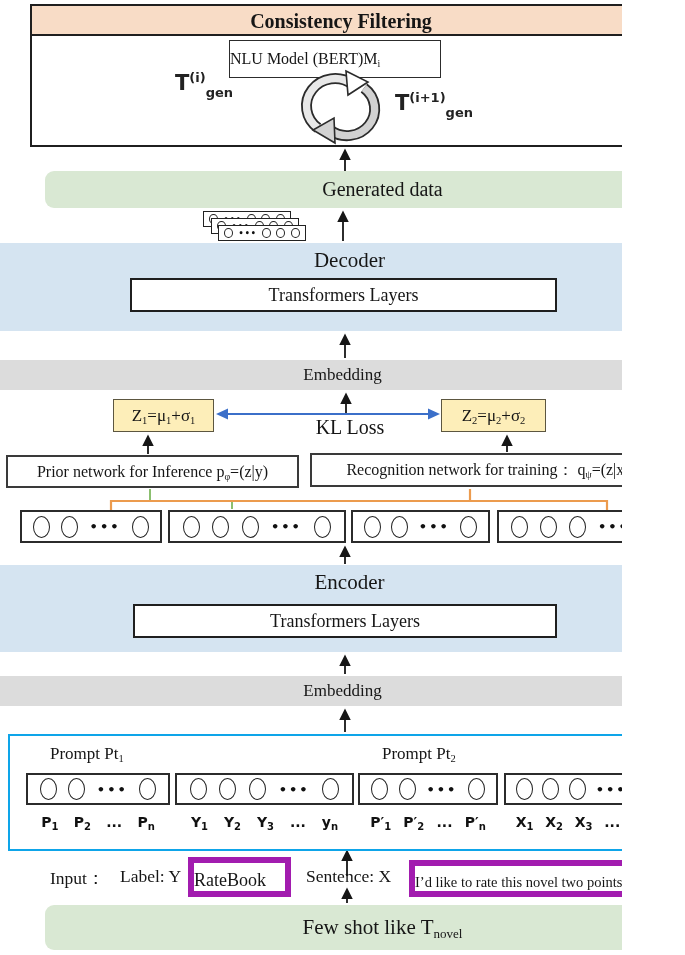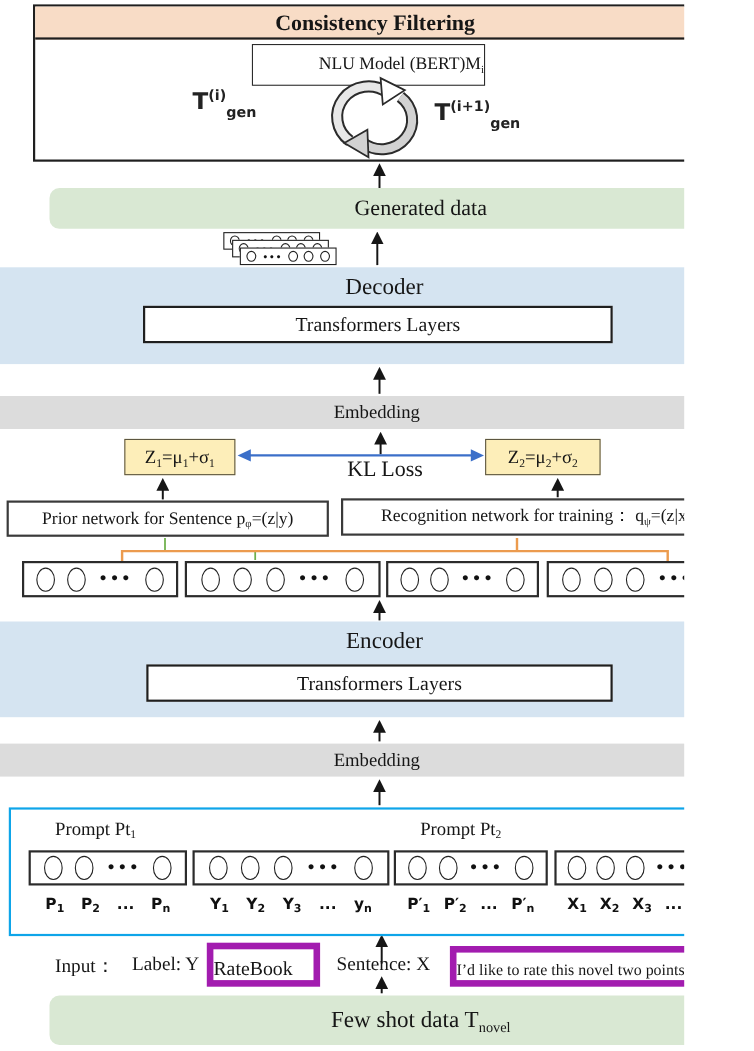--- a/index.html
+++ b/index.html
@@ -6,21 +6,21 @@
   .page{position:relative;width:622px;height:955px;background:#fff;
         font-family:"Liberation Serif",serif;color:#161616;overflow:hidden;}
   .abs{position:absolute;}
   svg.overlay{position:absolute;left:0;top:0;pointer-events:none;}
 
   
   .cbox{left:30px;top:4px;width:618px;height:139px;border:2px solid #1f1f1f;background:#fff;}
   .chead{left:0;top:0;width:100%;height:30px;background:#f8dcc6;border-bottom:2px solid #1f1f1f;
          text-align:center;line-height:30px;font-size:20px;font-weight:700;box-sizing:border-box;}
   .nlu{left:197px;top:34px;width:210px;height:36px;border:1.5px solid #2c2c2c;background:#fff;
-       text-align:right;line-height:36px;font-size:16px;}
+       text-align:left;line-height:36px;font-size:16px;}
   .tgen{font-family:"DejaVu Sans",sans-serif;font-size:21px;font-weight:600;color:#222;}
   .tgen sup{font-size:13px;vertical-align:8px;}
   .tgen sub{font-size:13px;vertical-align:-7px;}
 
   
   .gband{left:5px;width:675px;background:#d9e8d3;border-radius:9px;text-align:center;margin-left:40px;}
   .genband{top:171px;height:37px;line-height:37px;font-size:20px;}
   .fsband{top:905px;height:45px;line-height:45px;font-size:21px;}
   .blueband{left:0;width:685px;background:#d5e4f1;}
   .decband{top:243px;height:88px;}
@@ -102,21 +102,21 @@
     <line x1="347" y1="903" x2="347" y2="891" stroke="#161616" stroke-width="1.8" marker-end="url(#mb)"></line>
 
     <line x1="226" y1="414" x2="430" y2="414" stroke="#3b6fc9" stroke-width="2.2"></line>
     <polygon points="216,414 228,408.5 228,419.5" fill="#3b6fc9"></polygon>
     <polygon points="440,414 428,408.5 428,419.5" fill="#3b6fc9"></polygon>
   </svg>
 
   <div class="abs cbox">
     <div class="abs chead">Consistency Filtering</div>
     <div class="abs nlu"><span>NLU Model (BERT)M</span><sub>i</sub></div>
-    <div class="abs tgen" style="left:143px;top:74px;"><span>T</span><sup>(i)</sup><sub>gen</sub></div>
+    <div class="abs tgen" style="left:143px;top:64px;"><span>T</span><sup>(i)</sup><sub>gen</sub></div>
     <div class="abs tgen" style="left:363px;top:84px;"><span>T</span><sup>(i+1)</sup><sub>gen</sub></div>
     <svg class="abs" style="left:252px;top:62px;" width="115" height="78" viewBox="0 0 115 78">
       <path d="M34,60 A26,25 0 0 1 68,16" fill="none" stroke="#2b2b2b" stroke-width="11"></path>
       <path d="M34,60 A26,25 0 0 1 68,16" fill="none" stroke="#e8e8e8" stroke-width="7.4"></path>
       <polygon points="62,3 84,14 64,27" fill="#fff" stroke="#2b2b2b" stroke-width="1.6"></polygon>
       <path d="M80,20 A26,25 0 0 1 46,62" fill="none" stroke="#2b2b2b" stroke-width="11"></path>
       <path d="M80,20 A26,25 0 0 1 46,62" fill="none" stroke="#d2d2d2" stroke-width="7.4"></path>
       <polygon points="51,75 29,62 50,50" fill="#d2d2d2" stroke="#2b2b2b" stroke-width="1.6"></polygon>
     </svg>
   </div>
@@ -151,21 +151,21 @@
     <div class="bandtitle">Decoder</div>
   </div>
   <div class="abs tlayers tl1">Transformers Layers</div>
 
   <div class="abs grayband emb1">Embedding</div>
 
   <div class="abs zbox z1"><span>Z</span><sub>1</sub><span>=μ</span><sub>1</sub><span>+σ</span><sub>1</sub></div>
   <div class="abs zbox z2"><span>Z</span><sub>2</sub><span>=μ</span><sub>2</sub><span>+σ</span><sub>2</sub></div>
   <div class="abs kl">KL Loss</div>
 
-  <div class="abs netbox prior"><span>Prior network for Sentence p</span><sub>φ</sub><span>=(z|y)</span></div>
+  <div class="abs netbox prior"><span>Prior network for Inference p</span><sub>φ</sub><span>=(z|y)</span></div>
   <div class="abs netbox recog"><span>Recognition network for training：  q</span><sub>ψ</sub><span>=(z|x,y)</span></div>
 
   <div class="abs trow mrow" style="left:20px;width:142px;">
       <span class="tok"></span>
       <span class="tok"></span>
       <span class="dots">•••</span>
       <span class="tok"></span>
     </div>
   <div class="abs trow mrow" style="left:168px;width:178px;">
       <span class="tok"></span>
@@ -260,15 +260,15 @@
         </div>
     </div>
   </div>
 
   <div class="abs itext" style="left:50px;top:866px;">Input：</div>
   <div class="abs itext" style="left:120px;top:866px;">Label: Y</div>
   <div class="abs valbox rbox">RateBook</div>
   <div class="abs itext" style="left:306px;top:866px;">Sentence: X</div>
   <div class="abs valbox qbox">I’d like to rate this novel two points</div>
 
-  <div class="abs gband fsband"><span>Few shot data T</span><sub>novel</sub></div>
+  <div class="abs gband fsband"><span>Few shot like T</span><sub>novel</sub></div>
 
 </div>
 
 </body></html>

